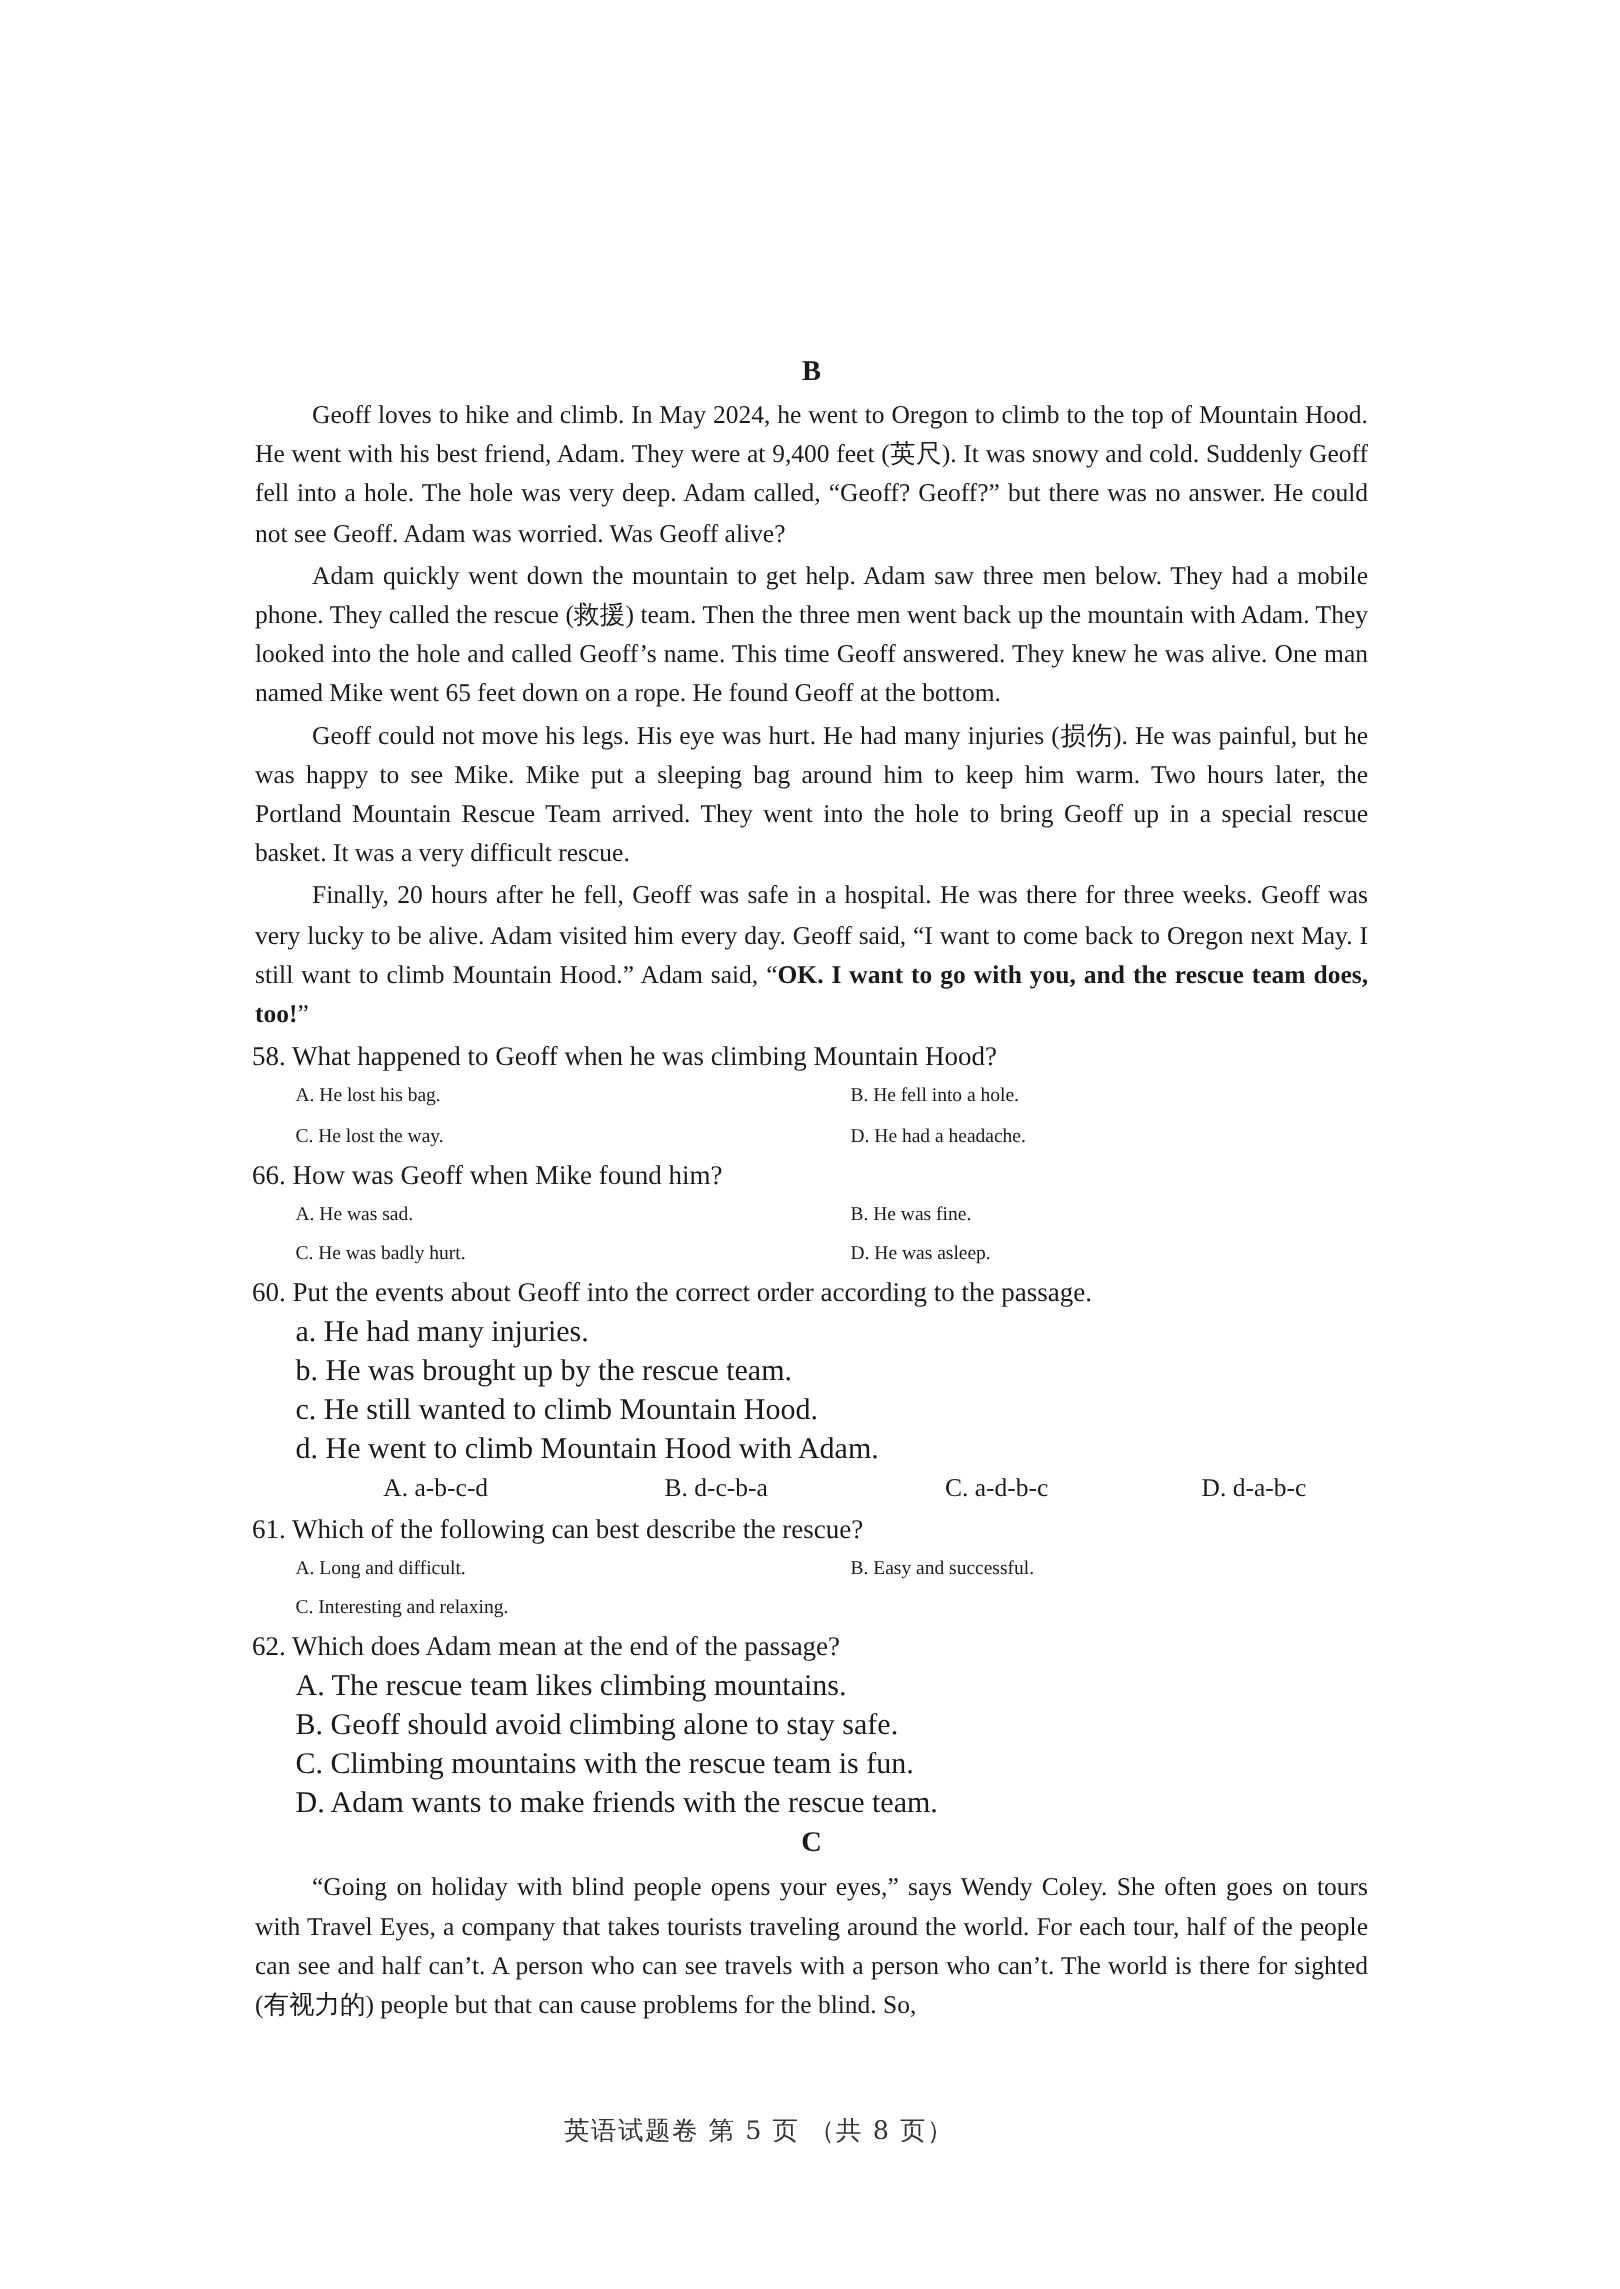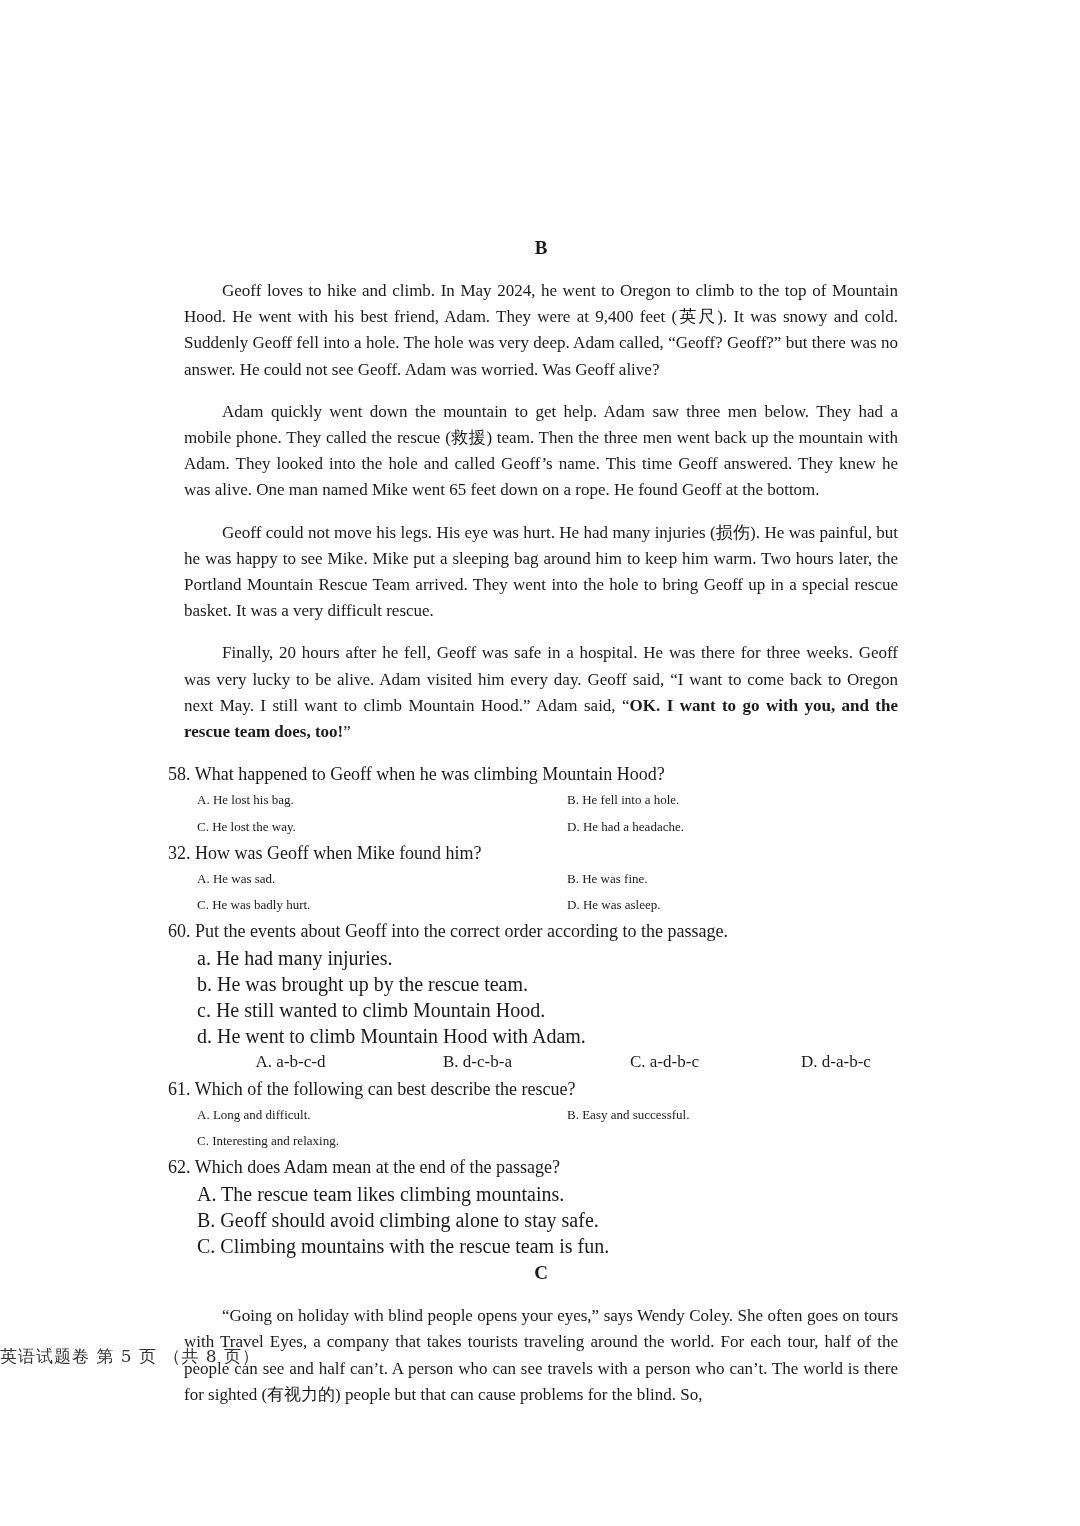--- a/index.html
+++ b/index.html
@@ -8,34 +8,34 @@
     font-family: "Liberation Serif", "DejaVu Serif", serif;
     color: #1a1a1a;
   }
   .page { position: absolute; left: 168px; top: 234px; width: 746px; }
   .section-title {
     text-align: center; font-weight: bold; font-size: 19px;
     height: 28px; line-height: 28px; margin: 0;
   }
   .para {
     font-size: 17px; line-height: 26.2px; text-align: justify;
-    text-indent: 38px; margin: 16px;
+    text-indent: 38px; margin: 2px;
     text-align-last: left;
   }
   .para b { font-weight: bold; }
   .q { font-size: 18px; line-height: 26.2px; margin: 0; }
   .opts { display: grid; grid-template-columns: 370px 376px; padding-left: 29px; }
   .opts .o { font-size: 13px; line-height: 26.2px; white-space: nowrap; }
   .opts4 { display: grid; grid-template-columns: 187px 187px 187px 156px; padding-left: 29px; text-align: center; }
   .opts4 .o { font-size: 17px; line-height: 26.2px; white-space: nowrap; }
   .list { padding-left: 29px; }
   .list .o { font-size: 20px; line-height: 26.2px; }
   .footer {
-    position: absolute; left: 0; width: 1012px; top: 1345px;
-    font-size: 17px; letter-spacing: 1px;
+    position: absolute; left: 0; width: 1012px; top: 1409px;
+    text-align: center; font-size: 17px; letter-spacing: 1px;
     font-family: "DejaVu Serif", serif; color: #333;
   }
   .sec-c { margin-top: 0; }
 </style>
 </head>
 <body>
 
 <div class="page">
 
   <h2 class="section-title">B</h2>
@@ -49,21 +49,21 @@
     <p class="q"><span>58.</span> <span>What happened to Geoff when he was climbing Mountain Hood?</span></p>
     <div class="opts">
       <div class="o">A. He lost his bag.</div>
       <div class="o">B. He fell into a hole.</div>
       <div class="o">C. He lost the way.</div>
       <div class="o">D. He had a headache.</div>
     </div>
   </div>
 
   <div>
-    <p class="q"><span>32.</span> <span>How was Geoff when Mike found him?</span></p>
+    <p class="q"><span>66.</span> <span>How was Geoff when Mike found him?</span></p>
     <div class="opts">
       <div class="o">A. He was sad.</div>
       <div class="o">B. He was fine.</div>
       <div class="o">C. He was badly hurt.</div>
       <div class="o">D. He was asleep.</div>
     </div>
   </div>
 
   <div>
     <p class="q"><span>60.</span> <span>Put the events about Geoff into the correct order according to the passage.</span></p>
@@ -89,20 +89,21 @@
       <div class="o">C. Interesting and relaxing.</div>
     </div>
   </div>
 
   <div>
     <p class="q"><span>62.</span> <span>Which does Adam mean at the end of the passage?</span></p>
     <div class="list">
       <div class="o">A. The rescue team likes climbing mountains.</div>
       <div class="o">B. Geoff should avoid climbing alone to stay safe.</div>
       <div class="o">C. Climbing mountains with the rescue team is fun.</div>
+      <div class="o">D. Adam wants to make friends with the rescue team.</div>
     </div>
   </div>
 
   <h2 class="section-title sec-c">C</h2>
   <p class="para">“Going on holiday with blind people opens your eyes,” says Wendy Coley. She often goes on tours with Travel Eyes, a company that takes tourists traveling around the world. For each tour, half of the people can see and half can’t. A person who can see travels with a person who can’t. The world is there for sighted (有视力的) people but that can cause problems for the blind. So,</p>
 
 </div>
 
 <div class="footer">英语试题卷 第 5 页 （共 8 页）</div>
 

